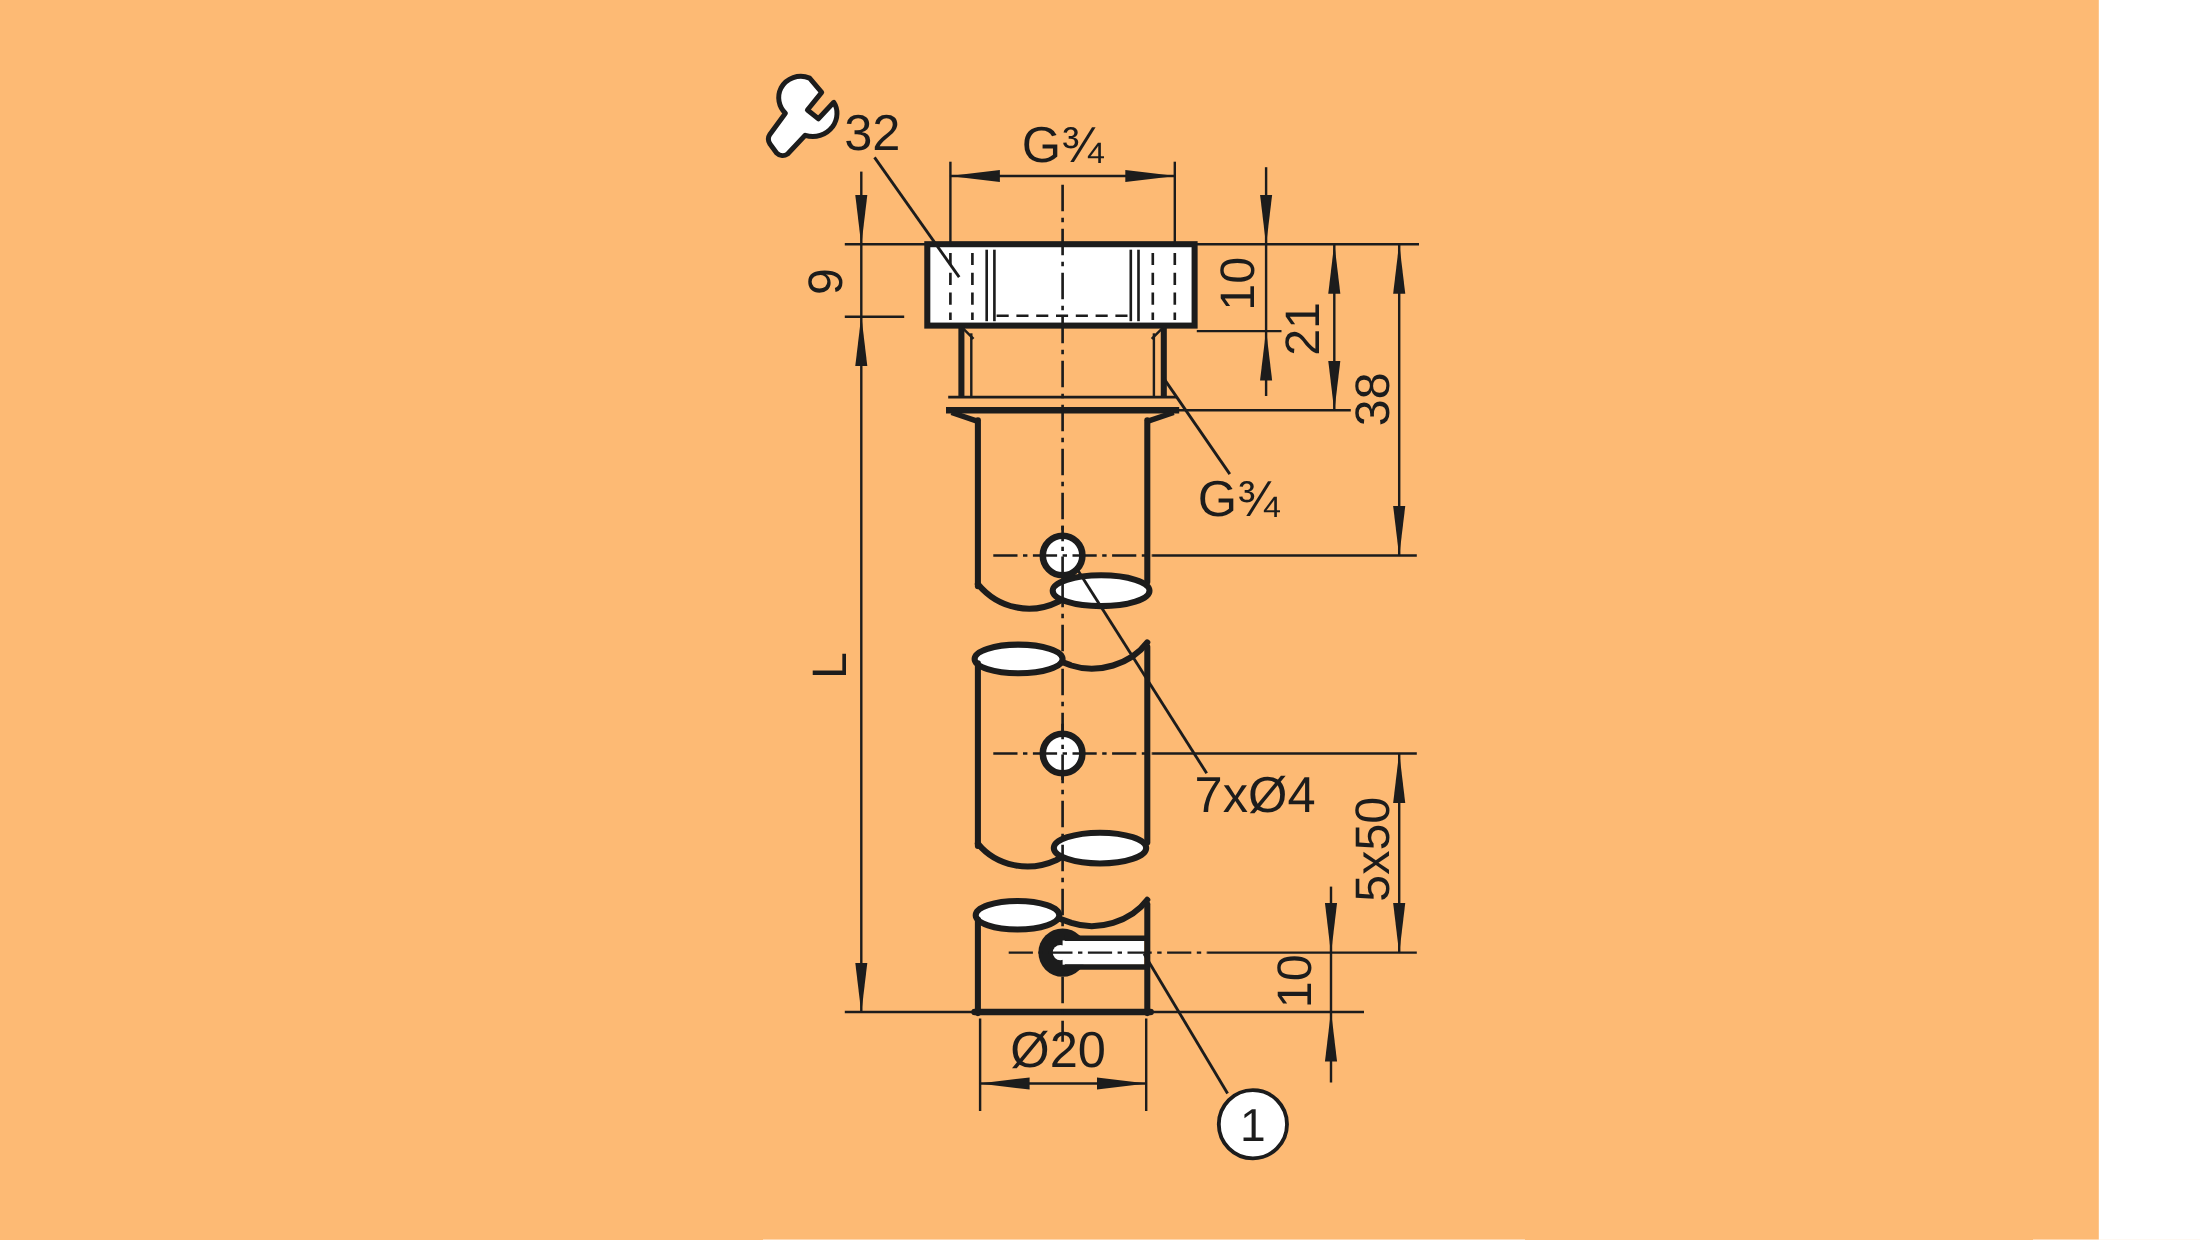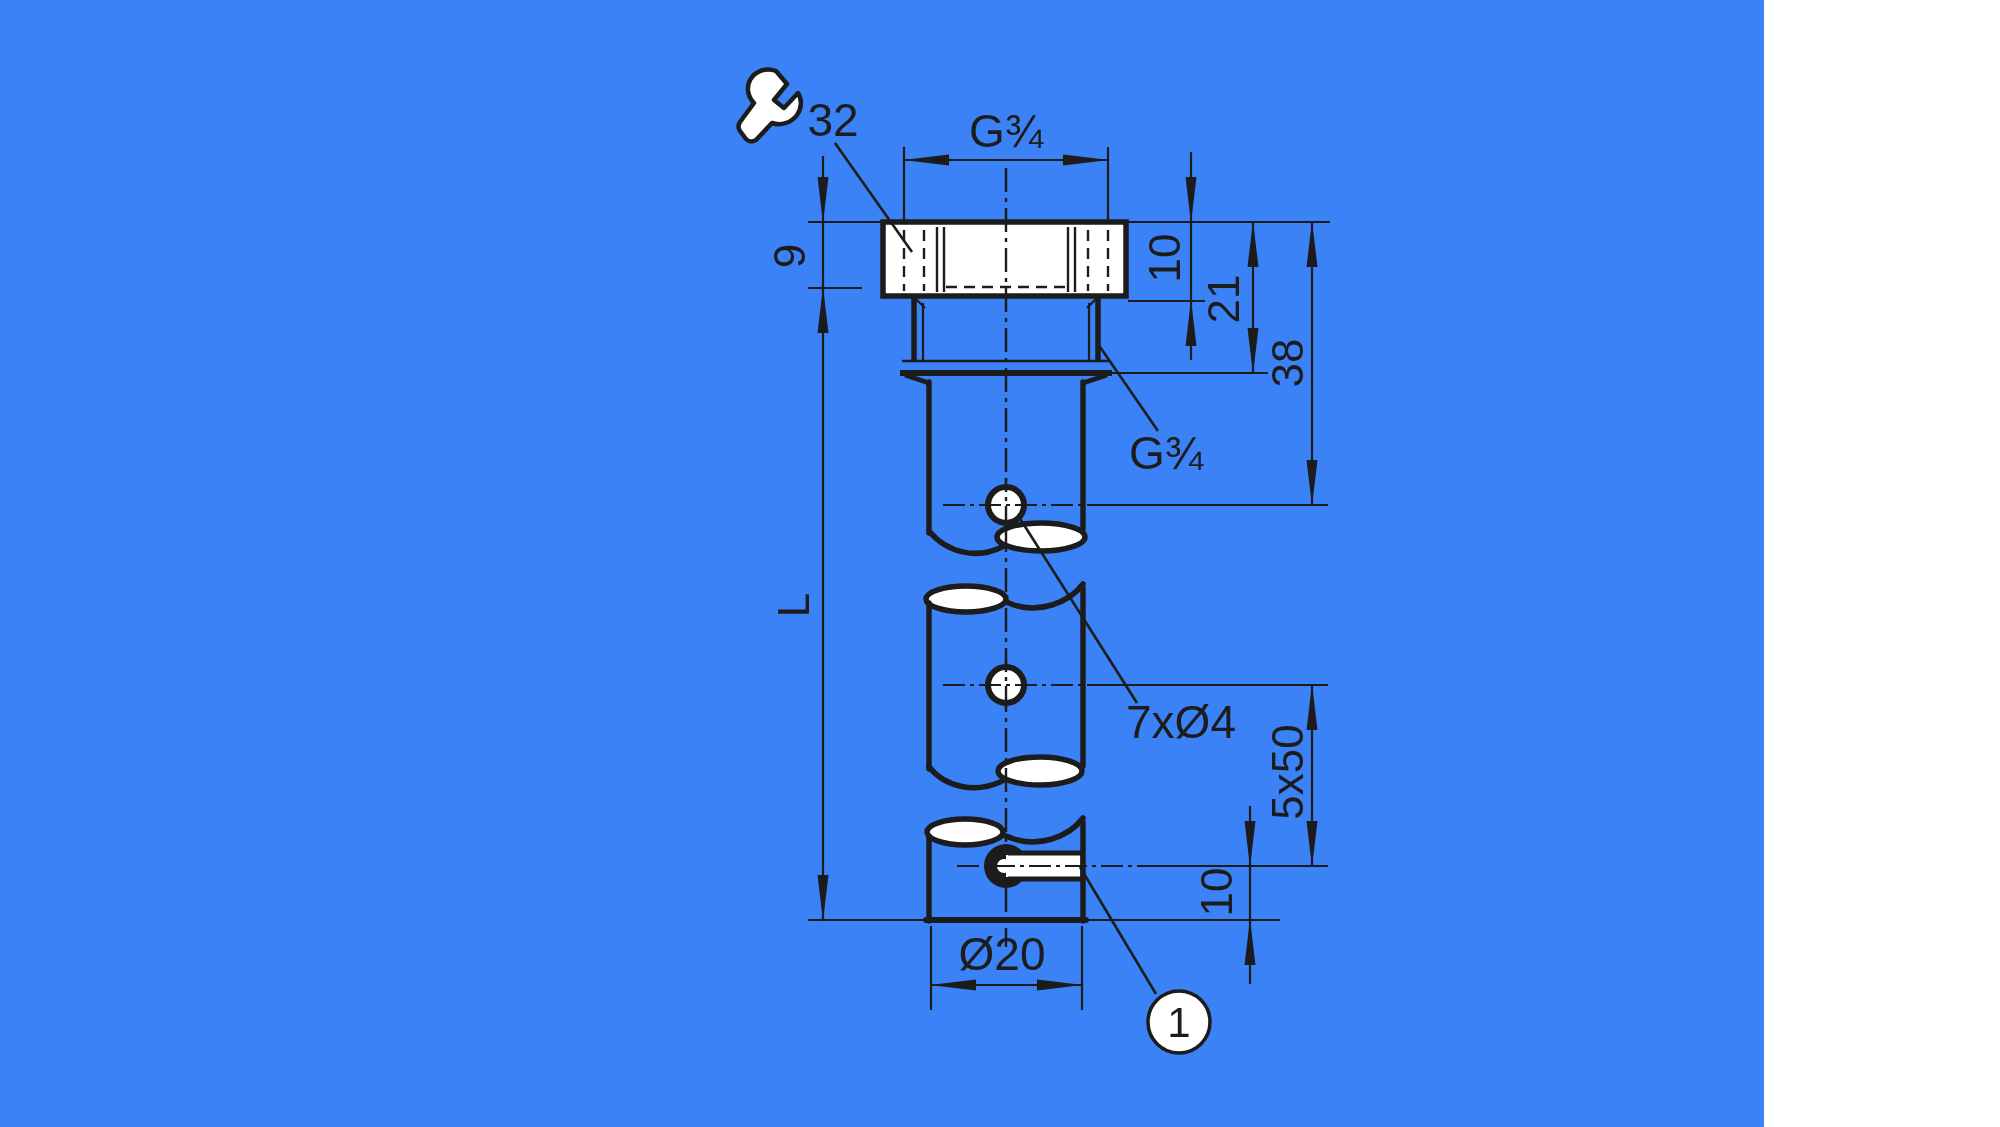--- a/index.html
+++ b/index.html
@@ -1,22 +1,21 @@
 <!DOCTYPE html>
 <html><head>
 <meta charset="utf-8">
 <style>
   html,body{margin:0;padding:0;background:#ffffff;}
   .stage{
     position:relative;
-    width:1724px;height:1127px;
-    background:#3b82f6;
+    width:1908px;height:1127px;
+    background:#fdba74;
     overflow:hidden;
     font-family:"Liberation Sans", sans-serif;
-    padding-left:40px;
   }
   svg{display:block;}
   text{
     font-family:"Liberation Sans", sans-serif;
     fill:#1c1c1c;
   }
   .dim-num{font-size:44px;}
   .dim-big{font-size:46px;}
   .callout-num{font-size:42px;}
 </style>

